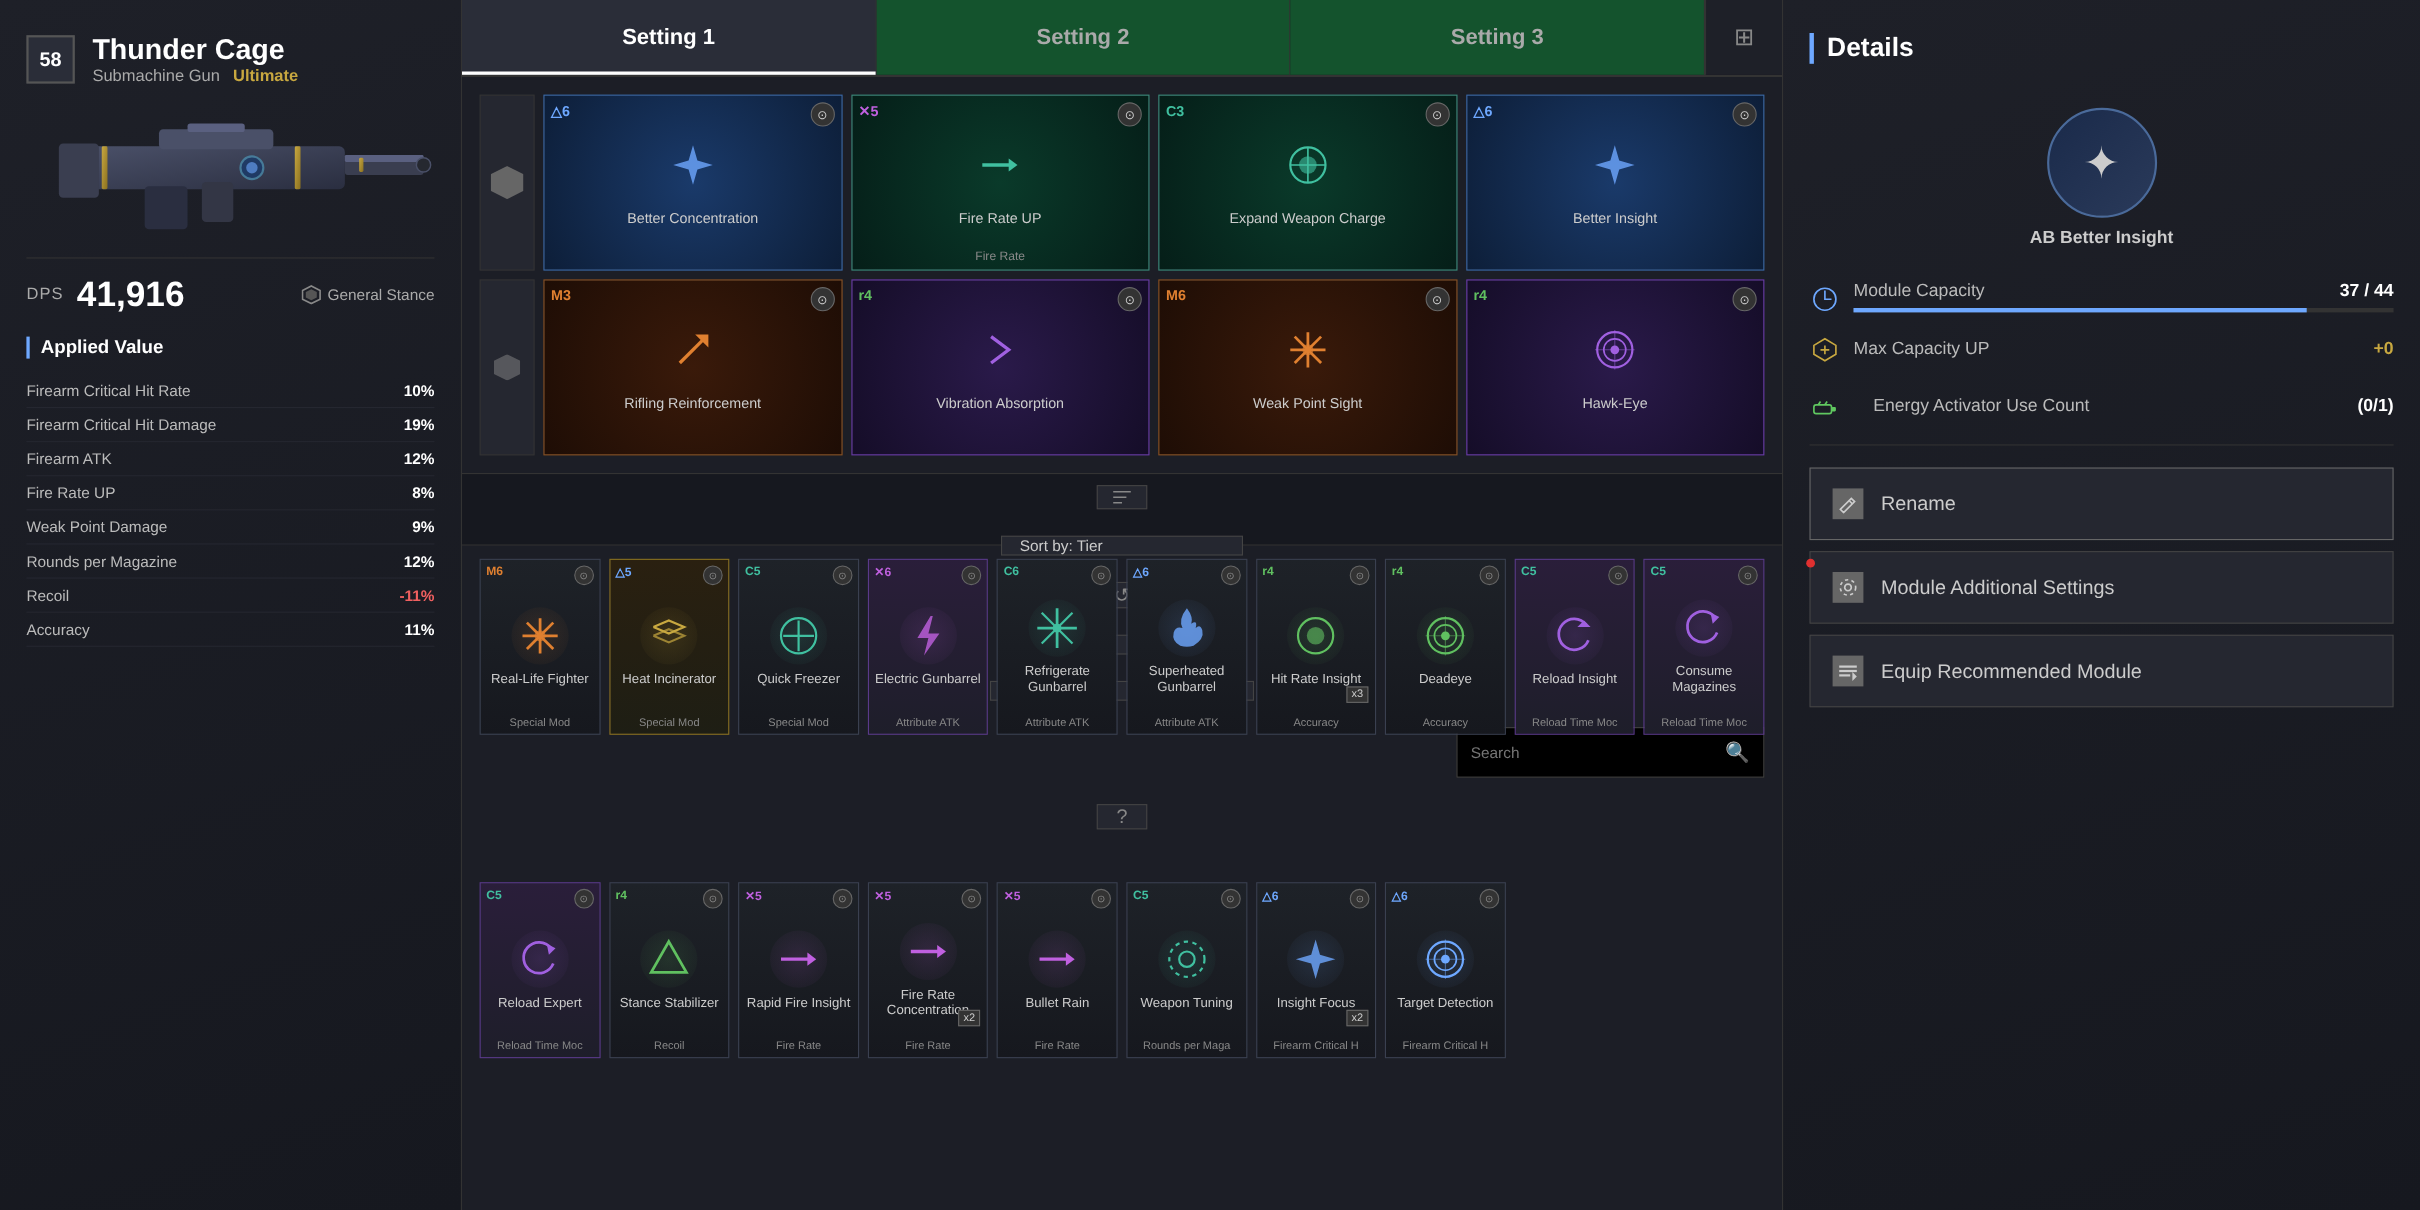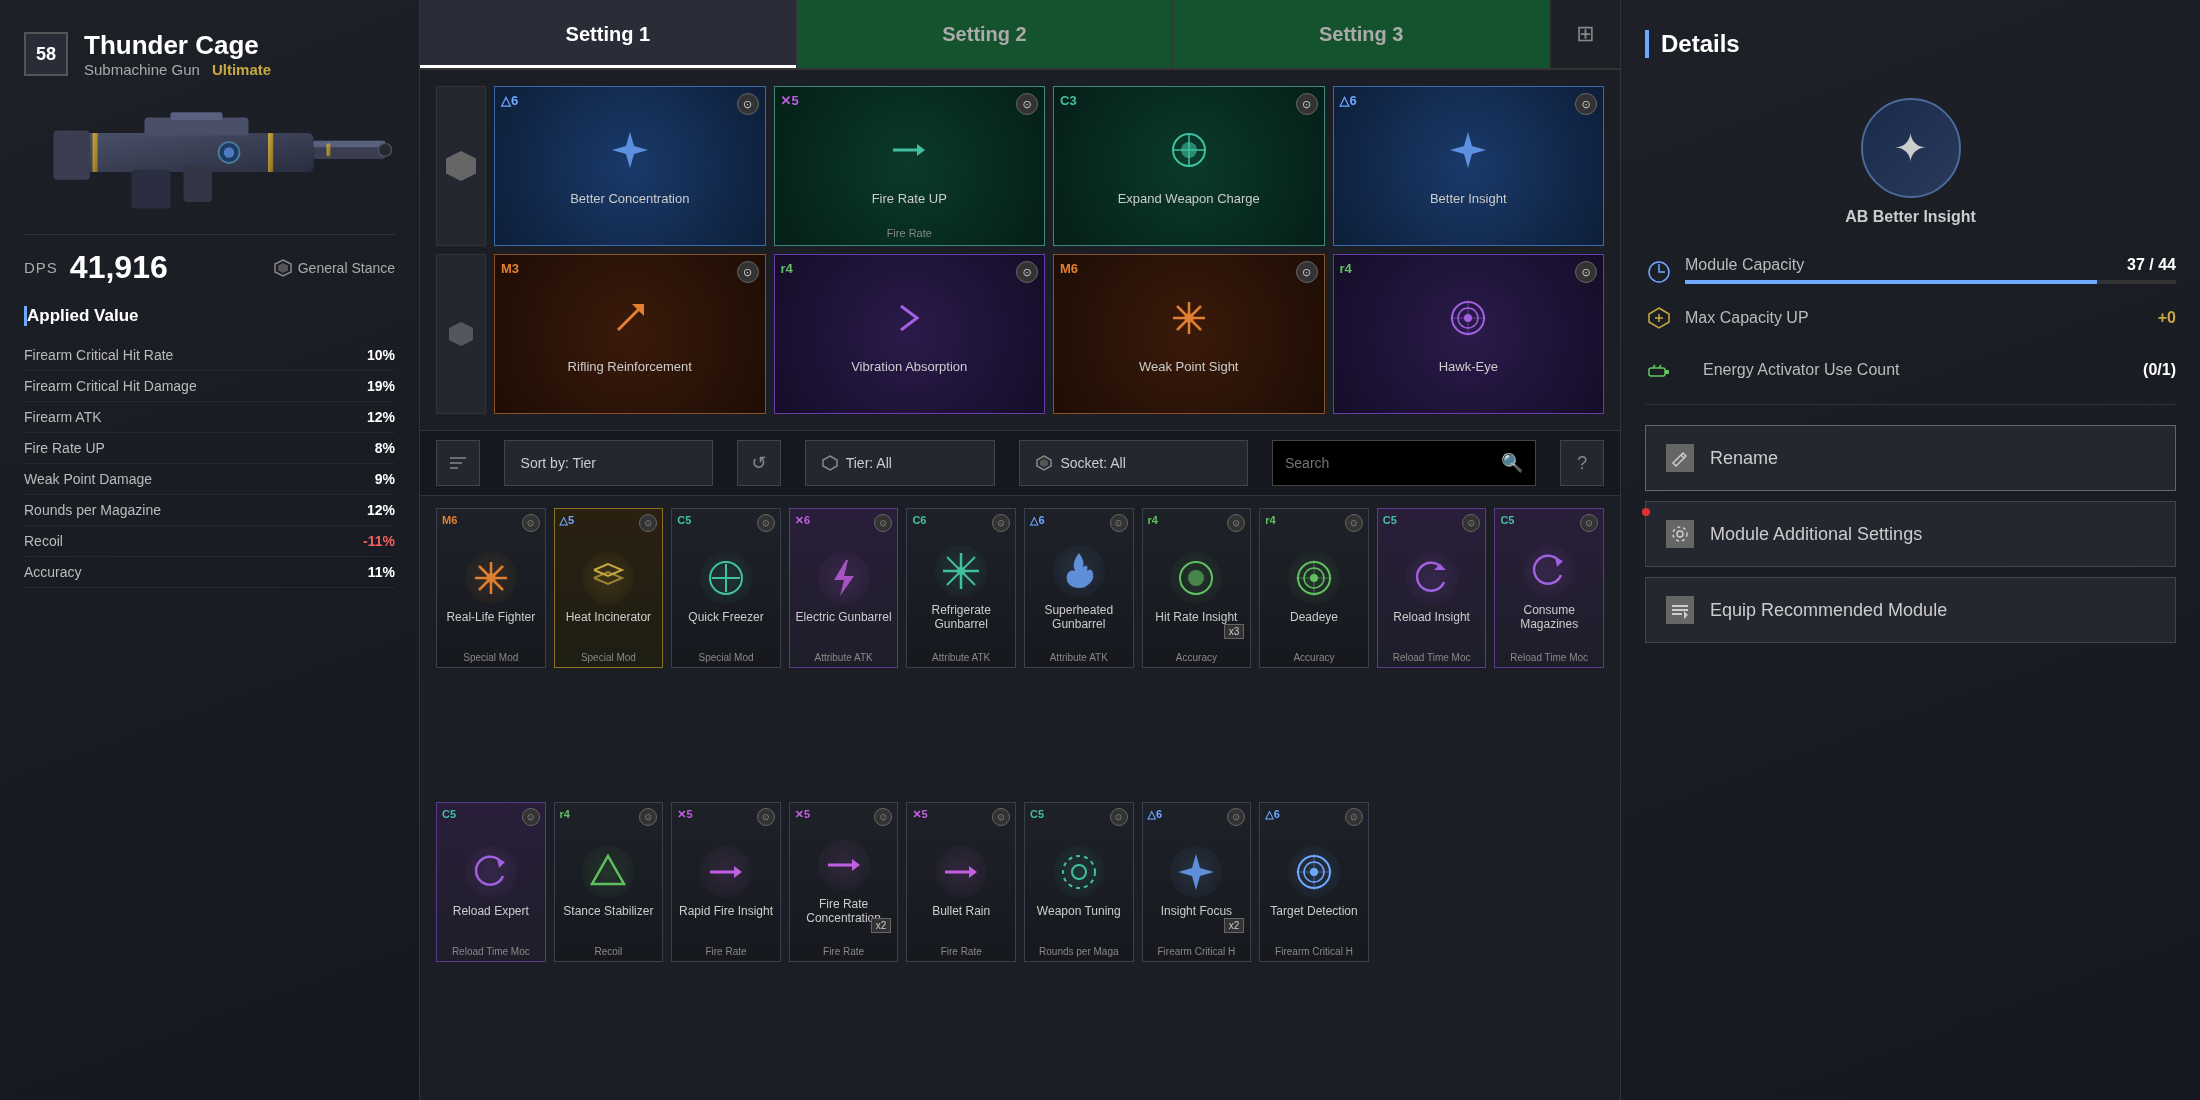--- a/index.html
+++ b/index.html
@@ -100,20 +100,21 @@
       gap: 6px;
       font-size: 14px;
       color: #aaa;
     }
 
     .applied-value-title {
       font-size: 17px;
       font-weight: bold;
       color: #fff;
       border-left: 3px solid #6ea8ff;
+      padding-left: 10px;
       margin-bottom: 14px;
     }
 
     .stat-row {
       display: flex;
       justify-content: space-between;
       align-items: center;
       padding: 7px 0;
       border-bottom: 1px solid #252730;
       font-size: 14px;
@@ -274,20 +275,21 @@
     
     .filter-bar {
       display: flex;
       align-items: center;
       gap: 24px;
       padding: 10px 16px;
       background: #16181f;
       border-top: 1px solid #333;
       border-bottom: 1px solid #333;
       height: 66px;
+      flex-direction: column;
     }
 
     .filter-btn {
       height: 46px;
       padding: 0 16px;
       background: #252730;
       border: 1px solid #444;
       color: #ccc;
       font-size: 14px;
       cursor: pointer;

